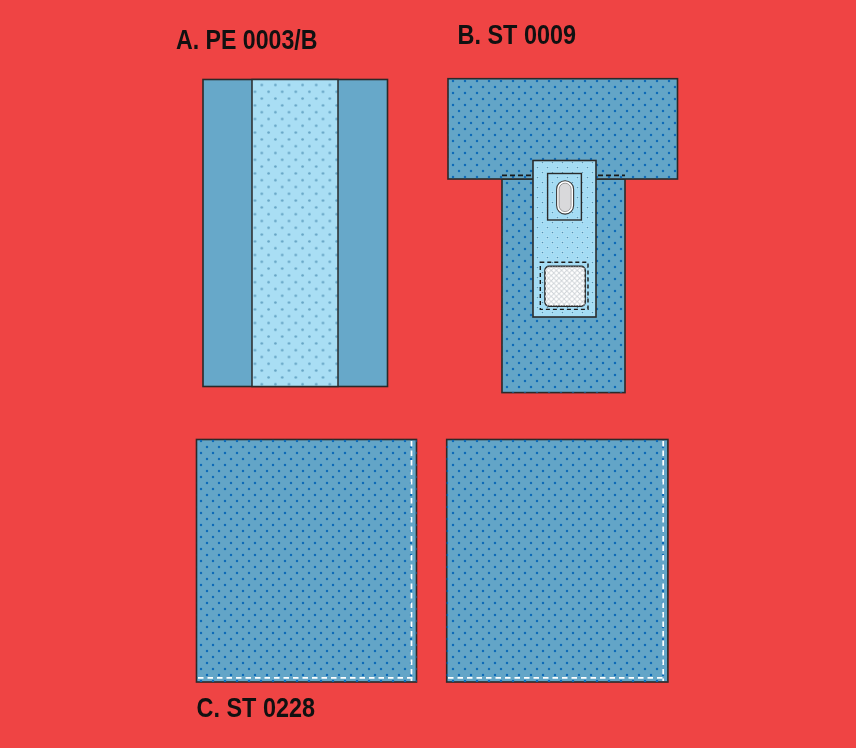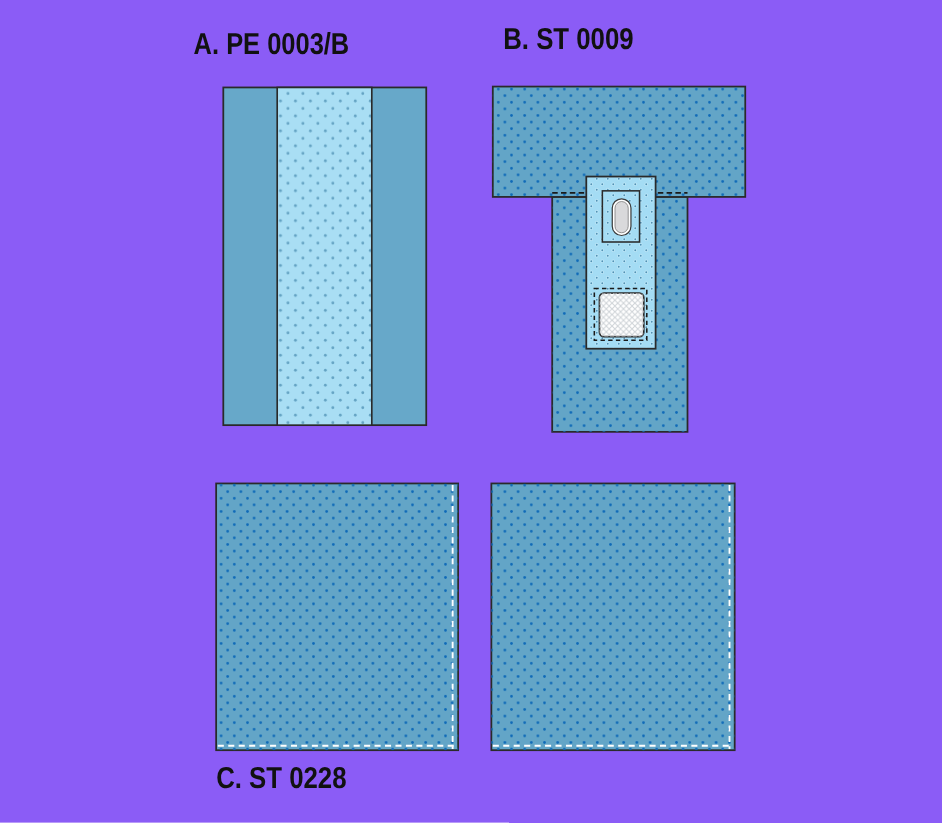--- a/index.html
+++ b/index.html
@@ -1,16 +1,16 @@
 <!DOCTYPE html>
 <html><head>
 <meta charset="utf-8">
 <style>
   html,body{margin:0;padding:0;background:#ffffff;}
-  .page{position:relative;width:856px;height:748px;background:#8b5cf6;overflow:hidden;
+  .page{position:relative;width:856px;height:748px;background:#ef4444;overflow:hidden;
         font-family:"Liberation Sans", sans-serif;}
   svg{position:absolute;left:0;top:0;}
 </style>
 </head>
 <body>
 <div class="page">
 <svg width="856" height="748" viewBox="0 0 856 748">
   <defs>
     <pattern id="tealDots" patternUnits="userSpaceOnUse" width="12" height="12">
       <circle cx="3" cy="3" r="1.25" fill="#0f6ab8"></circle>

